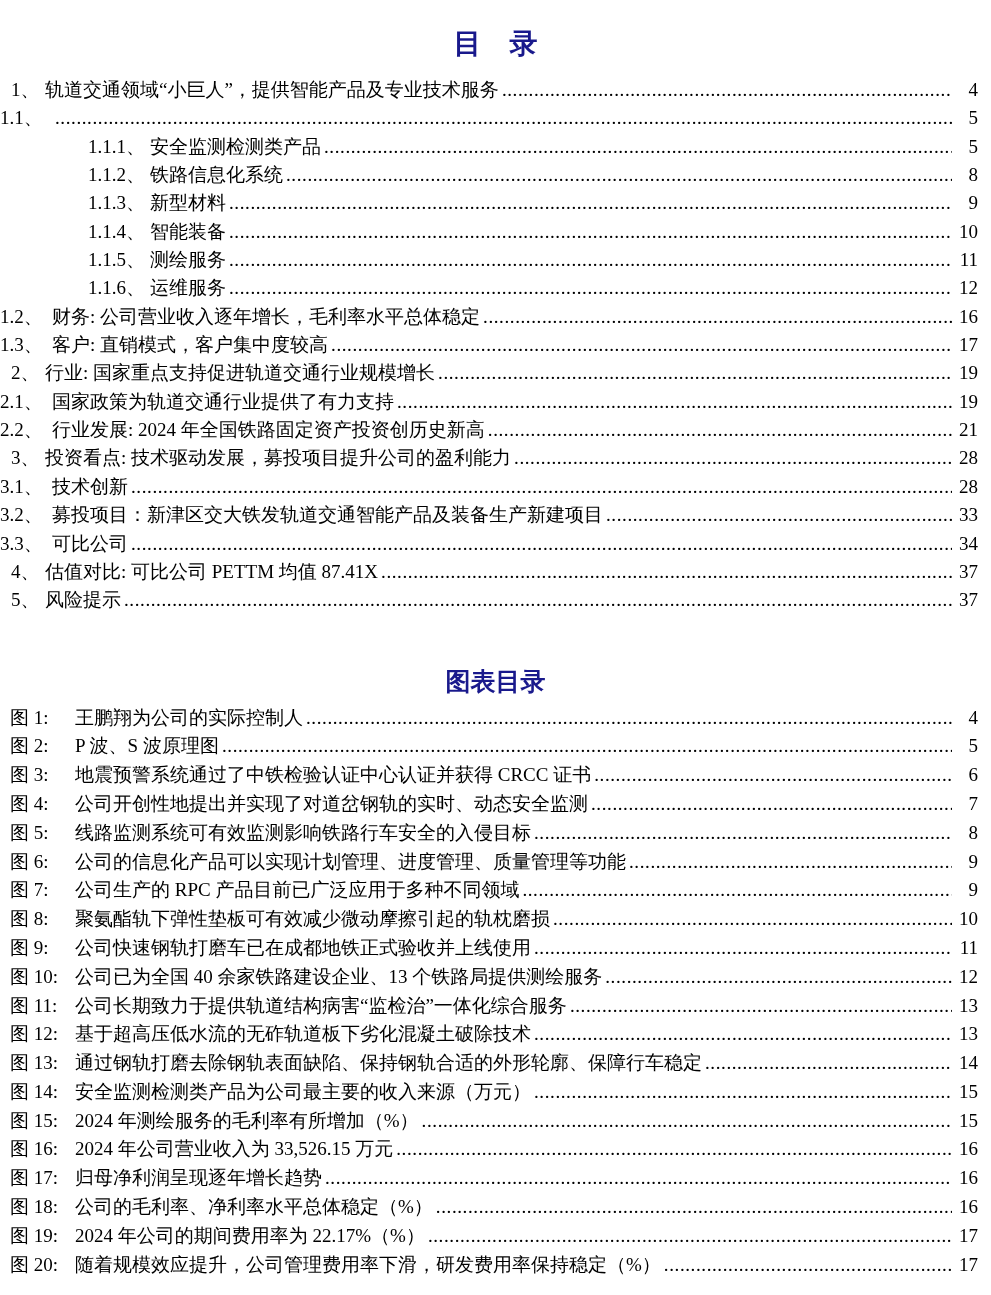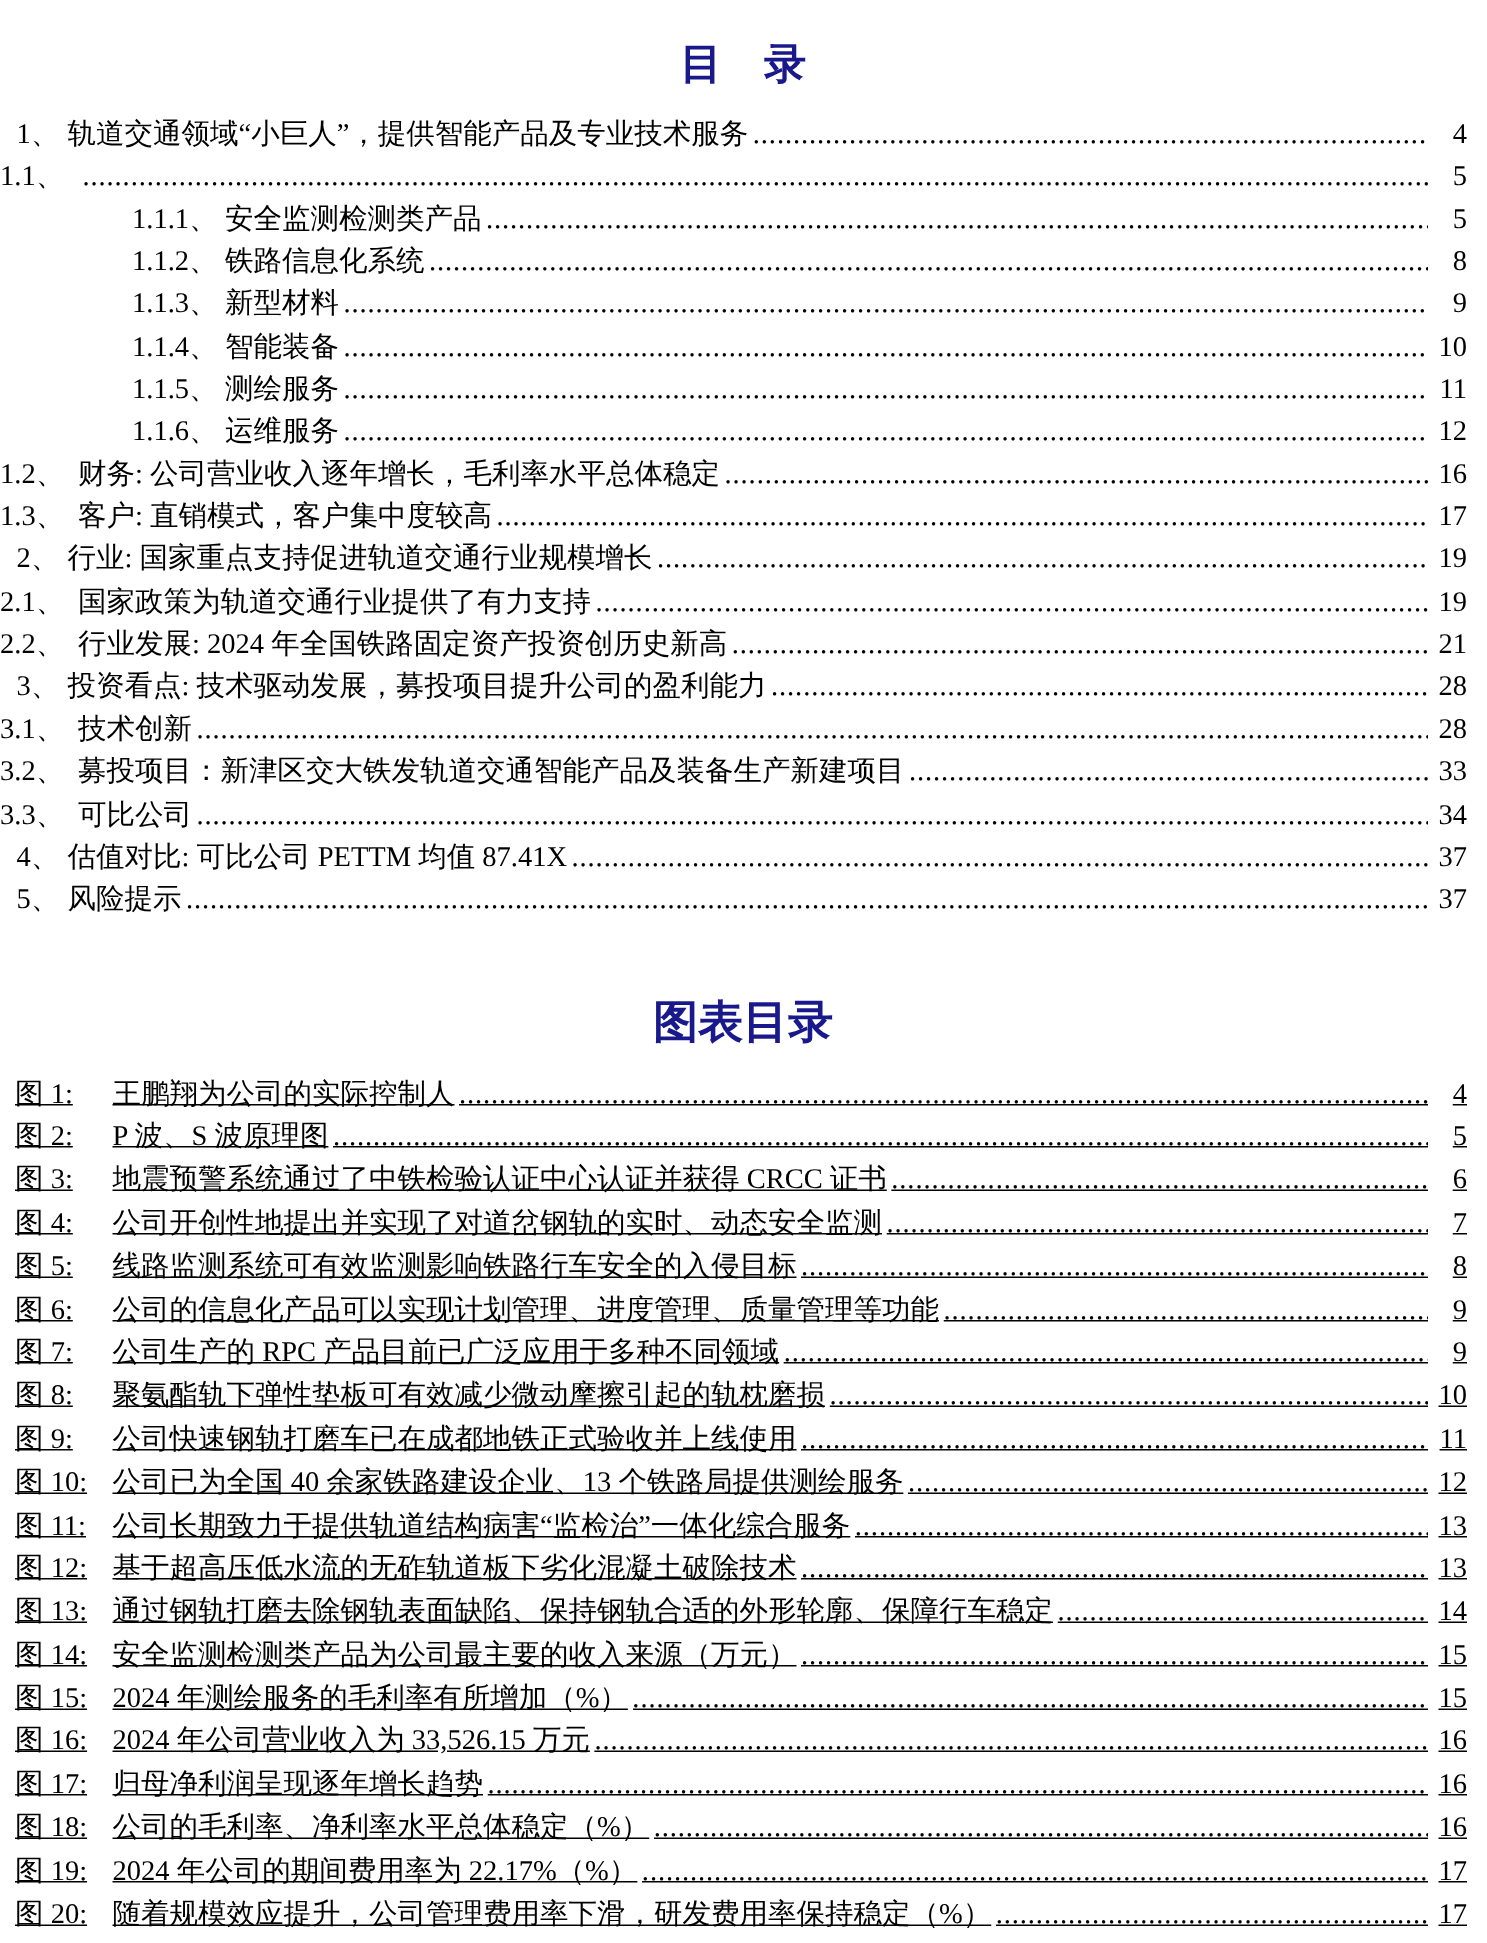--- a/index.html
+++ b/index.html
@@ -15,29 +15,29 @@
 
   .main-title {
     text-align: center;
     font-size: 28px;
     line-height: 40px;
     font-weight: bold;
     color: #19198c;
   }
   .fig-title {
     text-align: center;
-    font-size: 30px;
+    font-size: 25px;
     line-height: 36px;
     font-weight: bold;
     color: #19198c;
     margin-top: 49px;
   }
 
   .toc-list { margin-top: 12px; }
-  .fig-list { margin-top: 16px; text-decoration: underline; }
+  .fig-list { margin-top: 4px; }
 
   .row {
     display: flex;
     align-items: flex-end;
     line-height: 28.35px;
     height: 28.35px;
     padding-right: 13px;
     font-size: 19px;
     white-space: nowrap;
   }

